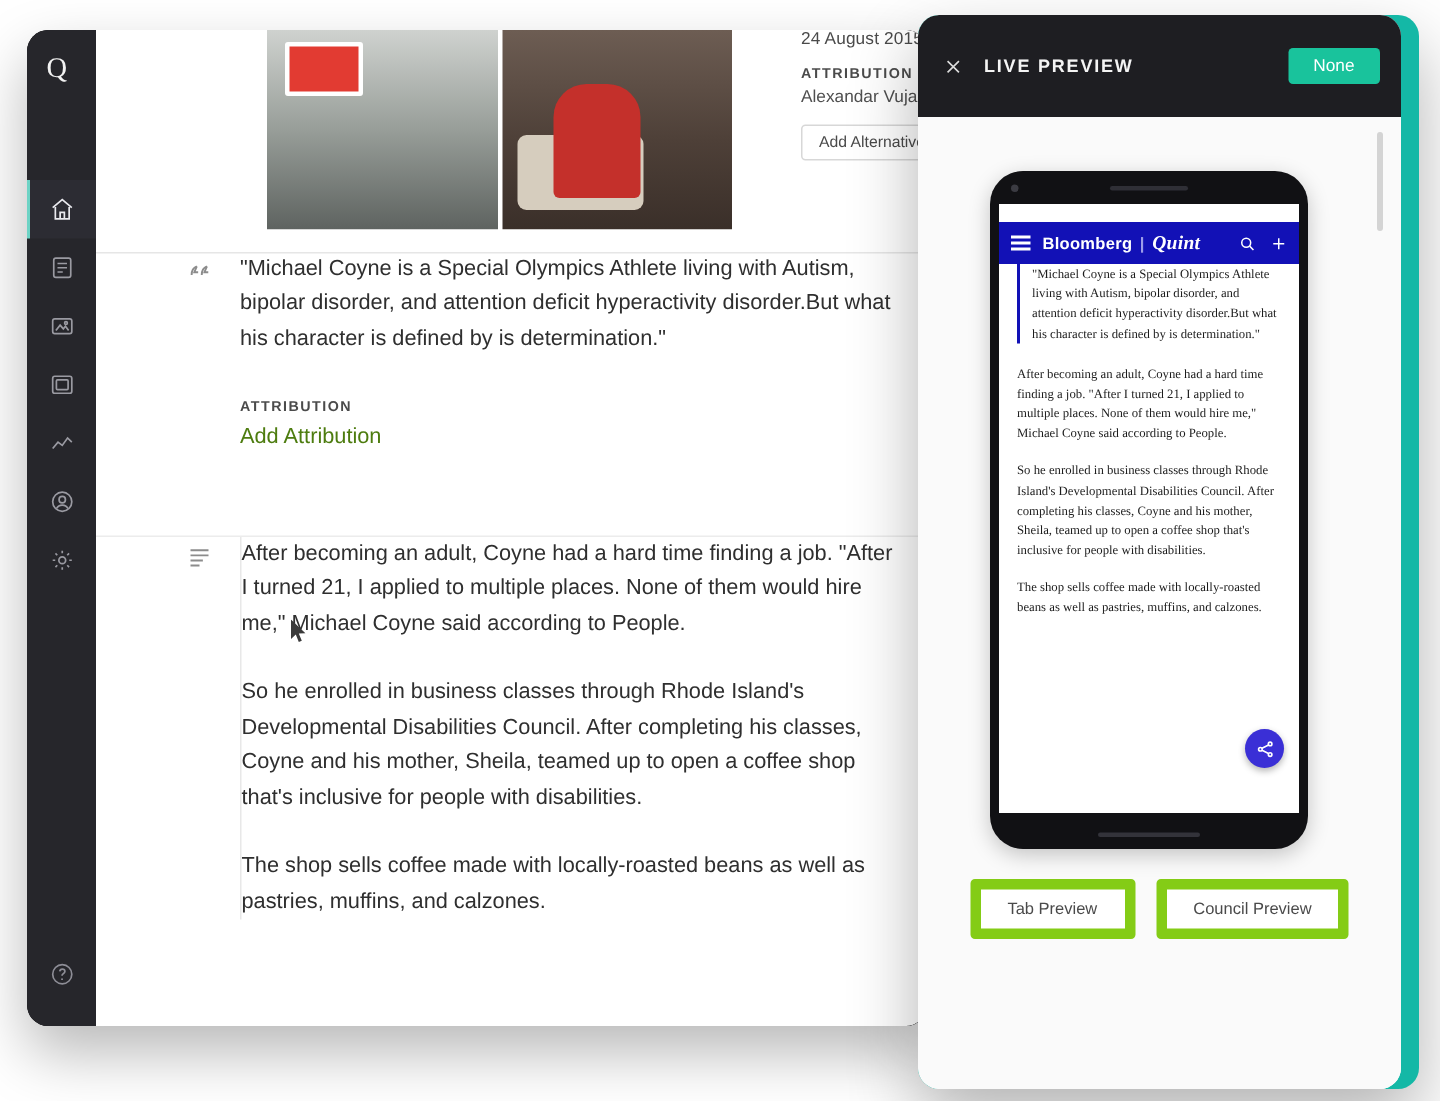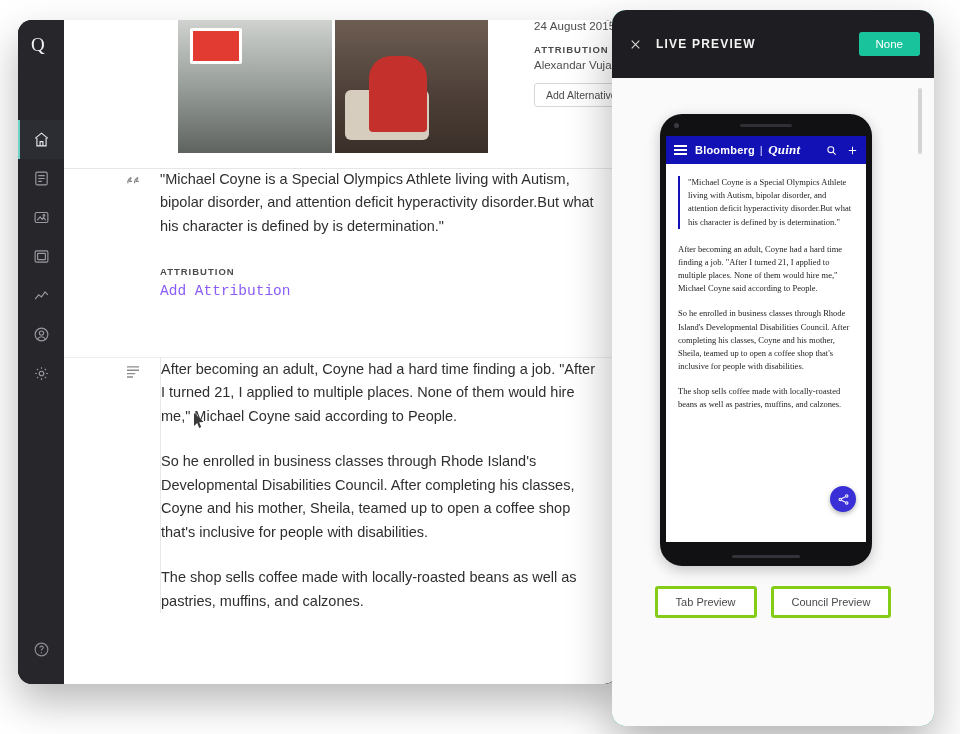--- a/index.html
+++ b/index.html
@@ -208,23 +208,22 @@
   .quote-text {
     font-size: 14.5px;
     line-height: 1.62;
     color: #2f2f2f;
     margin: 0;
   }
   .quote-attr-label { margin-top: 28px; }
   .quote-attr-add {
     margin-top: 6px;
     font-size: 14.5px;
-    color: #8b5cf6;
+    color: #4d7c0f;
     cursor: pointer;
-    font-family: Liberation Mono, monospace;
   }
 
   .para-block { top: 338px; height: 300px; }
   .para-block .block-body { left: 96px; border-left: 1px solid #e8e8e8; padding-left: 0; }
   .para {
     font-size: 14.5px;
     line-height: 1.62;
     color: #2f2f2f;
     margin: 0 0 22px 0;
   }
@@ -242,20 +241,21 @@
   .preview-window {
     position: absolute;
     left: 612px;
     top: 10px;
     width: 322px;
     height: 716px;
     background: #14b8a6;
     border-radius: 14px;
     box-shadow: 0 20px 46px rgba(0,0,0,0.30);
     overflow: hidden;
+    padding-left: 12px;
   }
   .preview-inner {
     position: absolute;
     left: 0; top: 0;
     width: 322px; height: 716px;
     background: #ffffff;
     border-radius: 14px;
     overflow: hidden;
   }
   .preview-bar {
@@ -356,20 +356,21 @@
 
   .app-bar {
     position: relative;
     height: 28px;
     background: #1211b6;
     display: flex;
     align-items: center;
     padding: 0 8px;
     box-sizing: border-box;
     color: #fff;
+    margin-top: 12px;
   }
   .hamburger { width: 13px; display: flex; flex-direction: column; gap: 2.5px; }
   .hamburger i { display: block; height: 1.5px; background: #fff; }
   .brand {
     margin-left: 8px;
     font-size: 11px;
     font-weight: bold;
     letter-spacing: 0.2px;
   }
   .brand-sep {
@@ -429,21 +430,21 @@
   .preview-tabs {
     position: absolute;
     left: 0;
     top: 508px;
     width: 322px;
     display: flex;
     justify-content: center;
     gap: 14px;
   }
   .pv-tab {
-    border: 3px solid #84cc16;
+    border: 7px solid #84cc16;
     background: #fff;
     border-radius: 3px;
     font-size: 11px;
     color: #4a4a4a;
     padding: 7px 18px;
     cursor: pointer;
     font-family: "Liberation Sans", sans-serif;
   }
 </style>
 </head>

